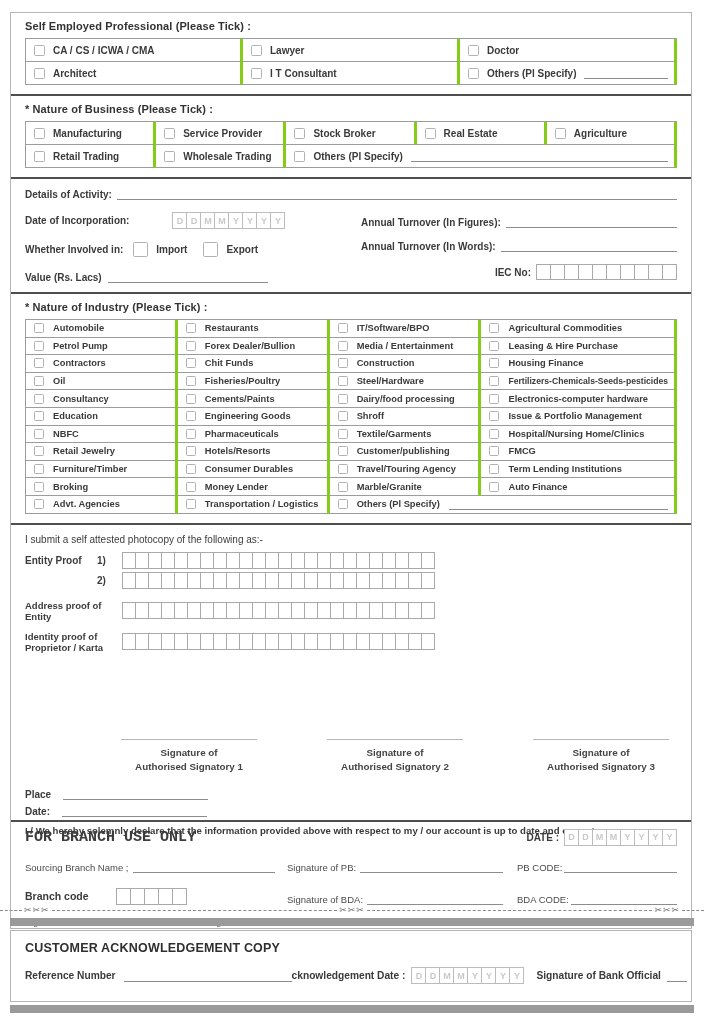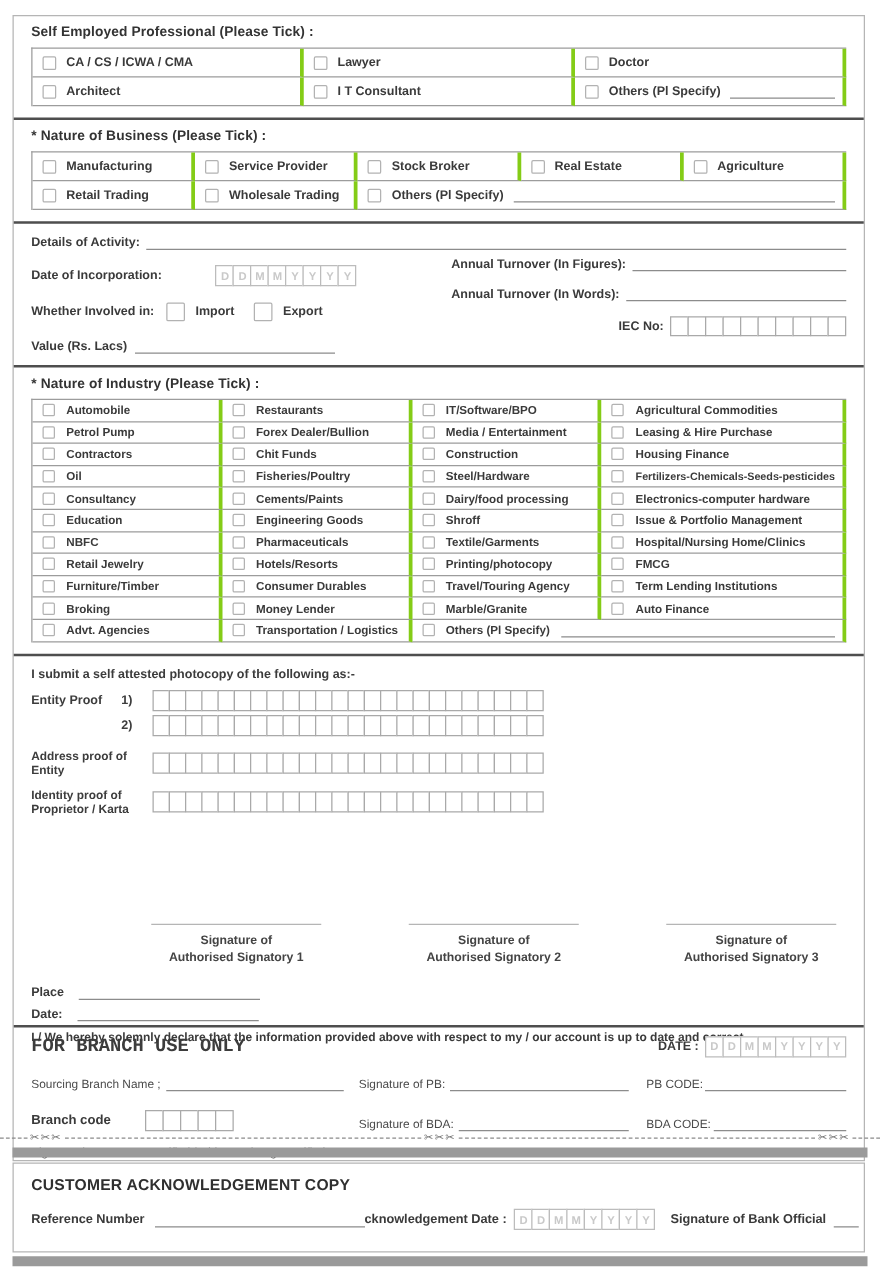--- a/index.html
+++ b/index.html
@@ -43,21 +43,21 @@
 
   .ghost-row { display:flex; align-items:center; }
   .gbox { width:15px; height:17px; border:1px solid #bcbcbc; margin-left:-1px; display:flex; align-items:center; justify-content:center;
           font-size:9px; font-weight:700; color:#c9c9c9; background:#fff; flex:none; }
   .boxes { display:flex; align-items:center; }
   .sbox { width:15px; height:16px; border:1px solid #a9a9a9; margin-left:-1px; background:#fff; flex:none; }
   .grid-sm .sbox { width:14px; height:17px; }
   .bc .sbox { width:15px; height:17px; }
 
   
-  .s5 .intro { font-size:10px; font-weight:700; margin-top:2px; }
+  .s5 .intro { font-size:10px; font-weight:400; margin-top:2px; }
   .docrow { display:flex; align-items:center; margin-top:7px; }
   .docrow .dlab { width:72px; flex:none; font-size:10px; font-weight:700; }
   .docrow .dnum { width:26px; flex:none; font-size:10px; font-weight:700; }
   .two-line { line-height:1.2; }
 
   .sig-wrap { display:flex; justify-content:space-between; padding-left:88px; margin-top:86px; }
   .sig-block { width:152px; text-align:center; }
   .sig-line { border-bottom:1px solid #b5b5b5; height:1px; width:136px; margin:0 auto 6px auto; }
   .sig-cap { font-size:9.8px; font-weight:700; line-height:1.35; color:#444; }
 
@@ -194,21 +194,21 @@
             <span class="lbl" style="margin-left:8px;">Import</span>
             <span class="cb" style="width:15px;height:15px;margin-left:16px;"></span>
             <span class="lbl" style="margin-left:8px;">Export</span>
           </div>
           <div class="row" style="margin-top:14px;">
             <span class="lbl">Value (Rs. Lacs)</span>
             <span class="wline fix" style="width:160px;margin-left:6px;"></span>
           </div>
         </div>
         <div class="s3-right">
-          <div class="row" style="margin-top:5px;">
+          <div class="row" style="margin-top:16px;">
             <span class="lbl">Annual Turnover (In Figures):</span>
             <span class="wline" style="margin-left:5px;"></span>
           </div>
           <div class="row" style="margin-top:12px;">
             <span class="lbl">Annual Turnover (In Words):</span>
             <span class="wline" style="margin-left:5px;"></span>
           </div>
           <div class="row" style="align-items:center; justify-content:flex-end; margin-top:12px;">
             <span class="lbl">IEC No:</span>
             <span class="boxes" style="margin-left:6px;">
@@ -346,21 +346,21 @@
         <div class="cell">
             <span class="cb"></span>
             <span class="cl">Retail Jewelry</span>
           </div>
         <div class="cell">
             <span class="cb"></span>
             <span class="cl">Hotels/Resorts</span>
           </div>
         <div class="cell">
             <span class="cb"></span>
-            <span class="cl">Printing/photocopy</span>
+            <span class="cl">Customer/publishing</span>
           </div>
         <div class="cell">
             <span class="cb"></span>
             <span class="cl">FMCG</span>
           </div>
         <div class="cell">
             <span class="cb"></span>
             <span class="cl">Furniture/Timber</span>
           </div>
         <div class="cell">

